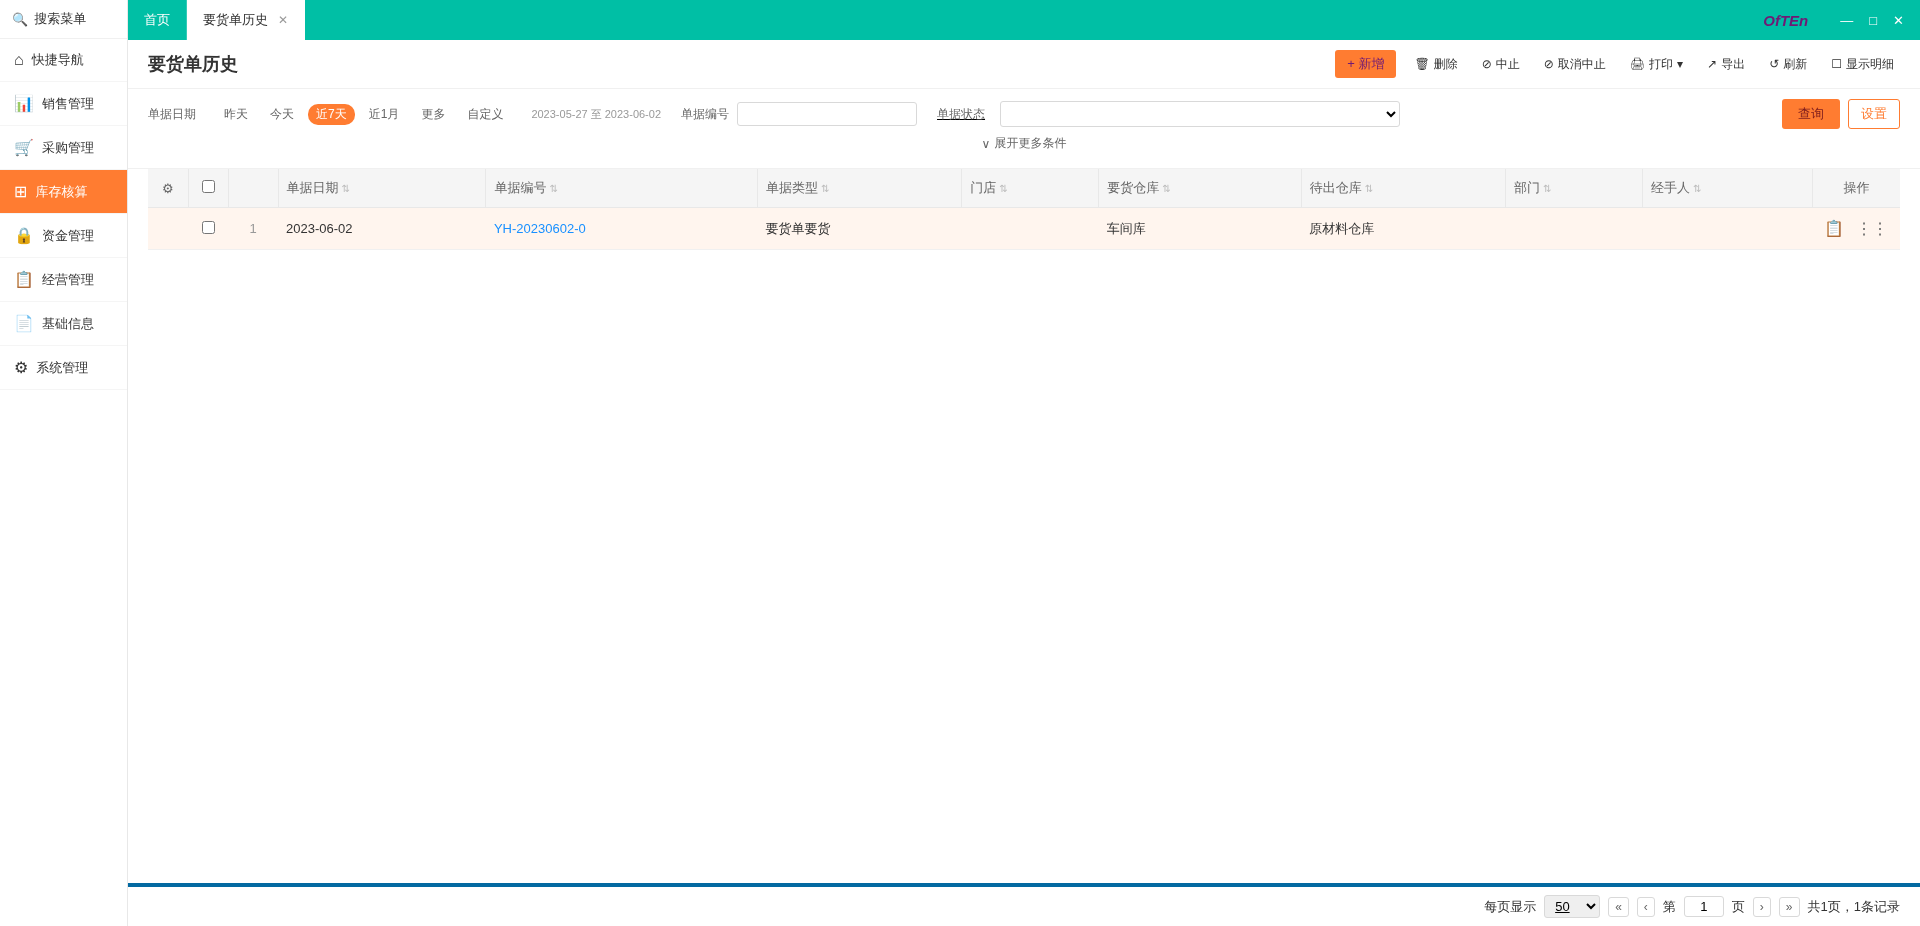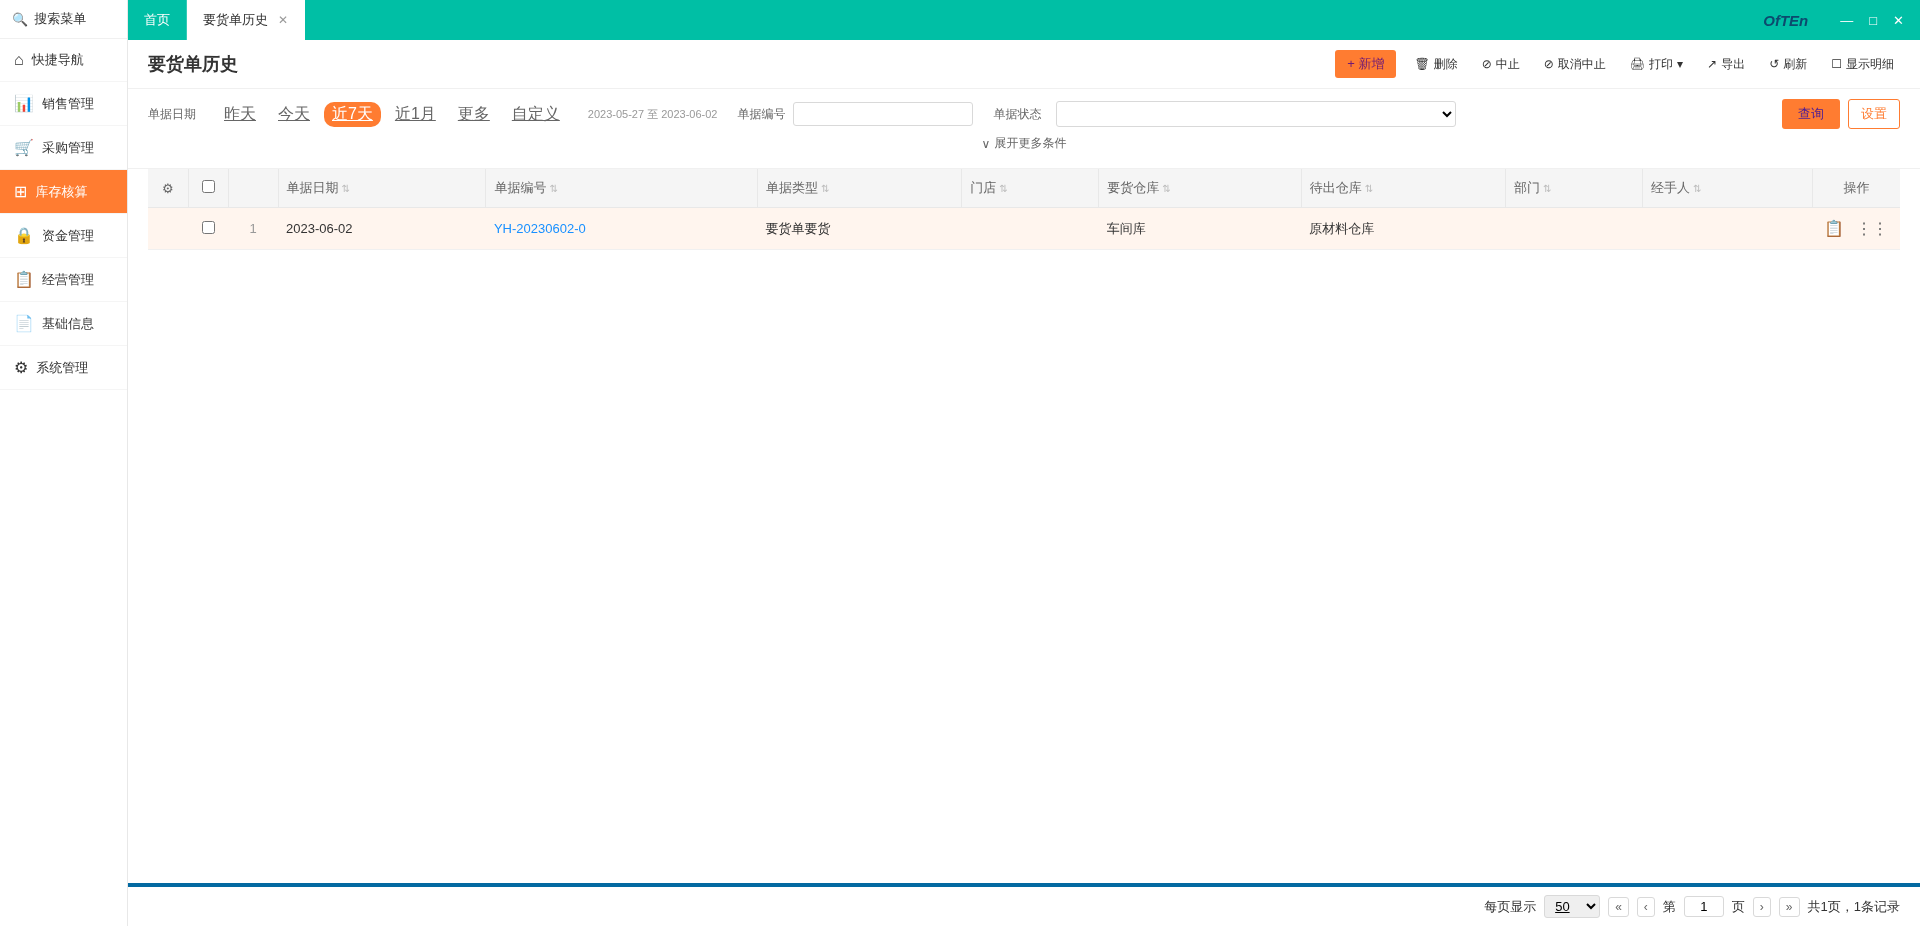--- a/index.html
+++ b/index.html
@@ -86,21 +86,21 @@
       display: flex;
       align-items: center;
       gap: 16px;
       padding-right: 16px;
       color: #fff;
       font-size: 13px;
     }
     .top-bar-brand {
       font-style: italic;
       font-weight: bold;
-      color: #0c4a6e;
+      color: #701a75;
       font-size: 15px;
       padding: 0 16px;
     }
 
     
     .content {
       flex: 1;
       display: flex;
       flex-direction: column;
       background: #fff;
@@ -167,25 +167,24 @@
     }
     .filter-date-btns {
       display: flex;
       align-items: center;
       gap: 6px;
     }
     .date-btn {
       padding: 2px 8px;
       border-radius: 10px;
       cursor: pointer;
-      font-size: 16px;
+      font-size: 12px;
       color: #666;
       background: transparent;
       border: none;
-      text-decoration: underline;
     }
     .date-btn.active {
       background: #ff7c31;
       color: #fff;
     }
     .filter-date-range {
       font-size: 11px;
       color: #999;
     }
     .filter-input-group {
@@ -199,41 +198,42 @@
       border-radius: 3px;
       font-size: 12px;
       width: 180px;
       outline: none;
     }
     .filter-select-group {
       display: flex;
       align-items: center;
       gap: 15px;
       flex: 1;
+      text-decoration: underline;
     }
     .filter-select {
       border: 1px solid #d9d9d9;
       padding: 4px 8px;
       border-radius: 3px;
       font-size: 12px;
       min-width: 200px;
       outline: none;
       background: #fff;
       flex: 1;
       max-width: 400px;
     }
     .filter-actions {
       display: flex;
       align-items: center;
       gap: 8px;
       margin-left: auto;
     }
     .btn-query {
       background: #ff7c31;
-      color: #4c1d95;
+      color: #7f1d1d;
       border: none;
       padding: 6px 16px;
       border-radius: 3px;
       cursor: pointer;
       font-size: 13px;
     }
     .btn-setting {
       background: #fff;
       color: #ff7c31;
       border: 1px solid #ff7c31;

